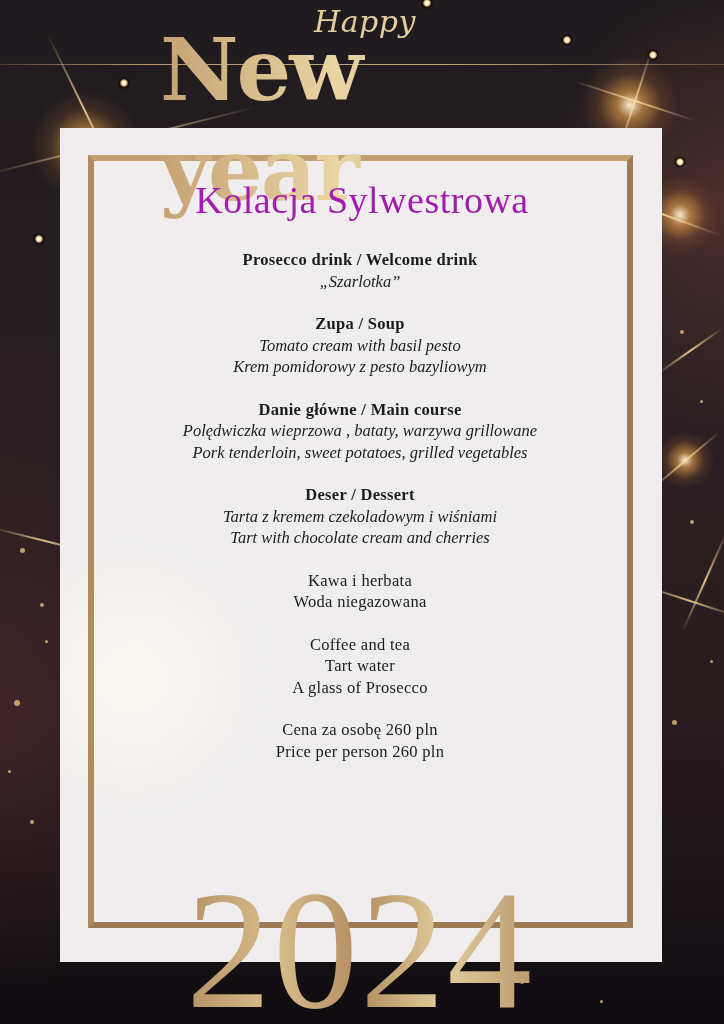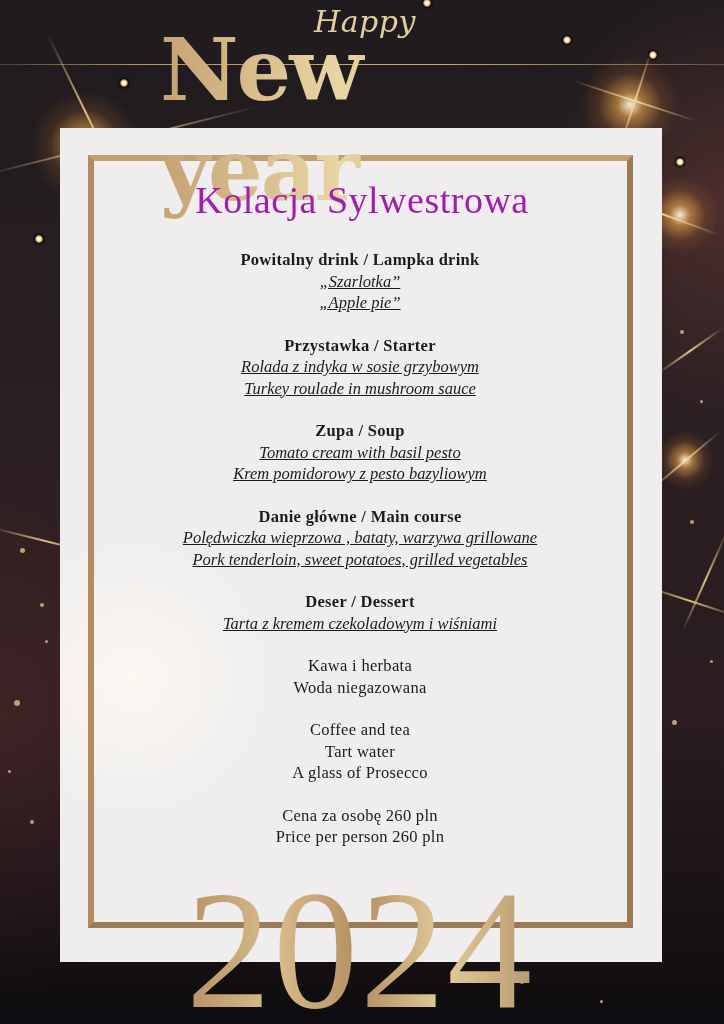--- a/index.html
+++ b/index.html
@@ -55,21 +55,21 @@
 
   .title {
     position: absolute; left: 0; right: 0; top: 178px; text-align: center;
     font-family: "Liberation Serif", serif; font-size: 38px; color: #a21caf; letter-spacing: 0.5px;
   }
   .menu {
     position: absolute; left: 100px; width: 520px; top: 249px; text-align: center; color: #1c1c1c;
   }
   .sec { margin-bottom: 21px; }
   .sec .h { font-weight: bold; font-size: 16.5px; line-height: 21.5px; letter-spacing: 0.3px; }
-  .sec .i { font-style: italic; font-size: 16.5px; line-height: 21.5px; text-decoration: underline; }
+  .sec .i { font-style: italic; font-size: 16.5px; line-height: 21.5px; }
   .sec .b { font-weight: normal; font-size: 16.5px; line-height: 21.5px; letter-spacing: 0.3px; }
 
   .year {
     position: absolute; left: 150px; width: 420px; top: 870px; text-align: center;
     font-family: "Liberation Serif", serif; font-size: 170px; line-height: 160px; letter-spacing: 2px;
     background: linear-gradient(90deg, #a88058 0%, #d9bd8c 30%, #b38d61 50%, #e2cd9a 70%, #a98460 100%);
     -webkit-background-clip: text; background-clip: text; color: transparent;
   }
 </style>
 </head>
@@ -121,42 +121,37 @@
   <div class="frame"></div>
 </div>
 
 <div class="hdr-happy">Happy</div>
 <div class="hdr-newyear">New year</div>
 
 <div class="title">Kolacja Sylwestrowa</div>
 
 <div class="menu">
   <div class="sec">
-    <div class="h">Powitalny drink / Lampka drink</div>
+    <div class="h">Prosecco drink / Welcome drink</div>
     <div class="i">„Szarlotka”</div>
-    <div class="i">„Apple pie”</div>
-  </div>
-  <div class="sec">
-    <div class="h">Przystawka / Starter</div>
-    <div class="i">Rolada z indyka w sosie  grzybowym</div>
-    <div class="i">Turkey roulade in mushroom sauce</div>
   </div>
   <div class="sec">
     <div class="h">Zupa / Soup</div>
     <div class="i">Tomato cream with basil pesto</div>
     <div class="i">Krem pomidorowy z pesto bazyliowym</div>
   </div>
   <div class="sec">
     <div class="h">Danie główne / Main course</div>
     <div class="i">Polędwiczka wieprzowa , bataty, warzywa grillowane</div>
     <div class="i">Pork tenderloin, sweet potatoes, grilled vegetables</div>
   </div>
   <div class="sec">
     <div class="h">Deser / Dessert</div>
     <div class="i">Tarta z kremem czekoladowym i wiśniami</div>
+    <div class="i">Tart with chocolate cream and cherries</div>
   </div>
   <div class="sec">
     <div class="b">Kawa i herbata</div>
     <div class="b">Woda niegazowana</div>
   </div>
   <div class="sec">
     <div class="b">Coffee and tea</div>
     <div class="b">Tart water</div>
     <div class="b">A glass of Prosecco</div>
   </div>

